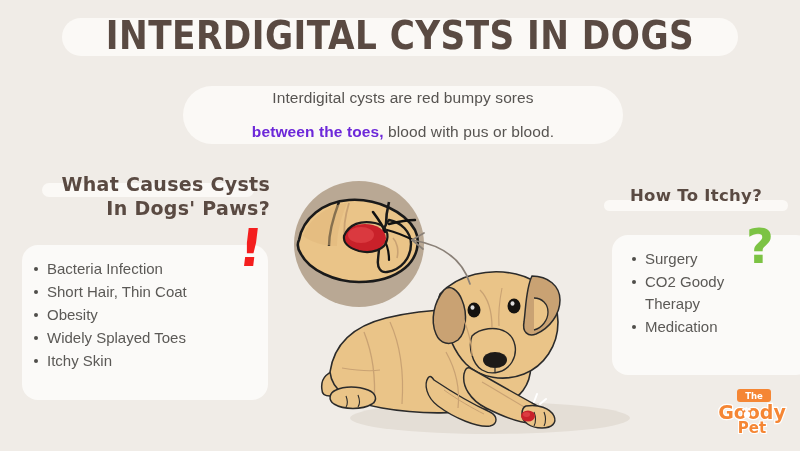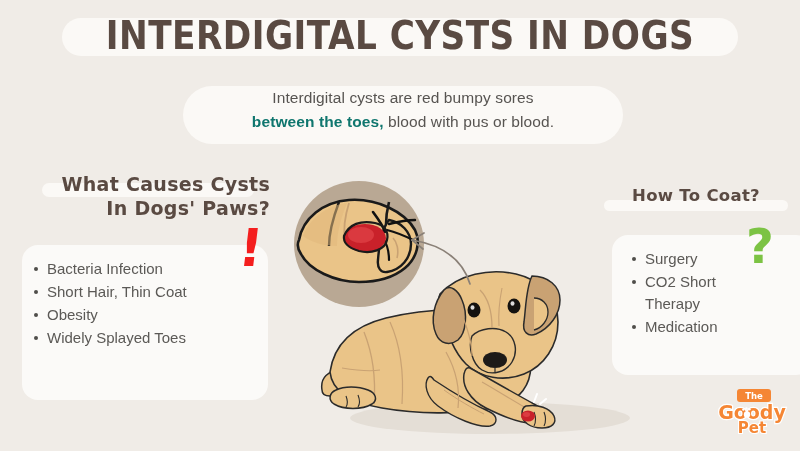--- a/index.html
+++ b/index.html
@@ -42,30 +42,30 @@
     white-space:nowrap;
   }
 
   
   #subtitle-box {
     position:absolute; left:183px; top:86px;
     width:440px; height:58px;
     background:#fbf9f6;
     border-radius:29px;
     display:flex; flex-direction:column;
-    align-items:center; justify-content:flex-start;
+    align-items:center; justify-content:space-between;
   }
   .sub-line {
     font-size:15.5px;
     color:#575451;
     line-height:1.55;
     white-space:nowrap;
     letter-spacing:0.1px;
   }
-  .sub-strong { font-weight:bold; color:#0f766e; }
+  .sub-strong { font-weight:bold; color:#6d28d9; }
 
   
   .section-heading {
     position:absolute;
     font-family:"DejaVu Sans", sans-serif;
     font-weight:bold;
     color:#5a4a42;
     line-height:1.28;
     letter-spacing:0.3px;
   }
@@ -177,32 +177,33 @@
     <span class="heading-text">What Causes Cysts</span><br>
     <span class="heading-text">In Dogs' Paws?</span>
   </div>
 
   <div class="info-card" id="causes-card"></div>
   <ul class="bullet-list" id="causes-list">
     <li class="bullet-item">Bacteria Infection</li>
     <li class="bullet-item">Short Hair, Thin Coat</li>
     <li class="bullet-item">Obesity</li>
     <li class="bullet-item">Widely Splayed Toes</li>
+    <li class="bullet-item">Itchy Skin</li>
   </ul>
   <div class="mark" id="excl-mark">!</div>
 
   <div class="heading-hl" id="treat-hl"></div>
   <div class="section-heading" id="treat-heading">
-    <span class="heading-text">How To Coat?</span>
+    <span class="heading-text">How To Itchy?</span>
   </div>
 
   <div class="info-card" id="treat-card"></div>
   <ul class="bullet-list" id="treat-list">
     <li class="bullet-item">Surgery</li>
-    <li class="bullet-item">CO2 Short</li>
+    <li class="bullet-item">CO2 Goody</li>
     <li class="bullet-item cont">Therapy</li>
     <li class="bullet-item">Medication</li>
   </ul>
   <div class="mark" id="ques-mark">?</div>
 
   <div id="paw-inset">
     <svg viewBox="0 0 133 133" width="133" height="133">
       <ellipse cx="66" cy="66" rx="65" ry="63" fill="#b9a894"></ellipse>
       <g>
 

